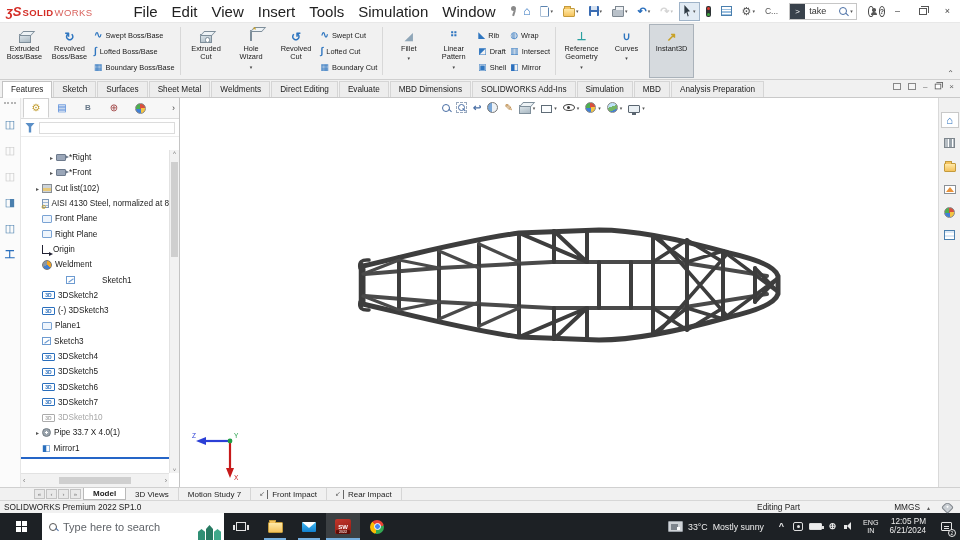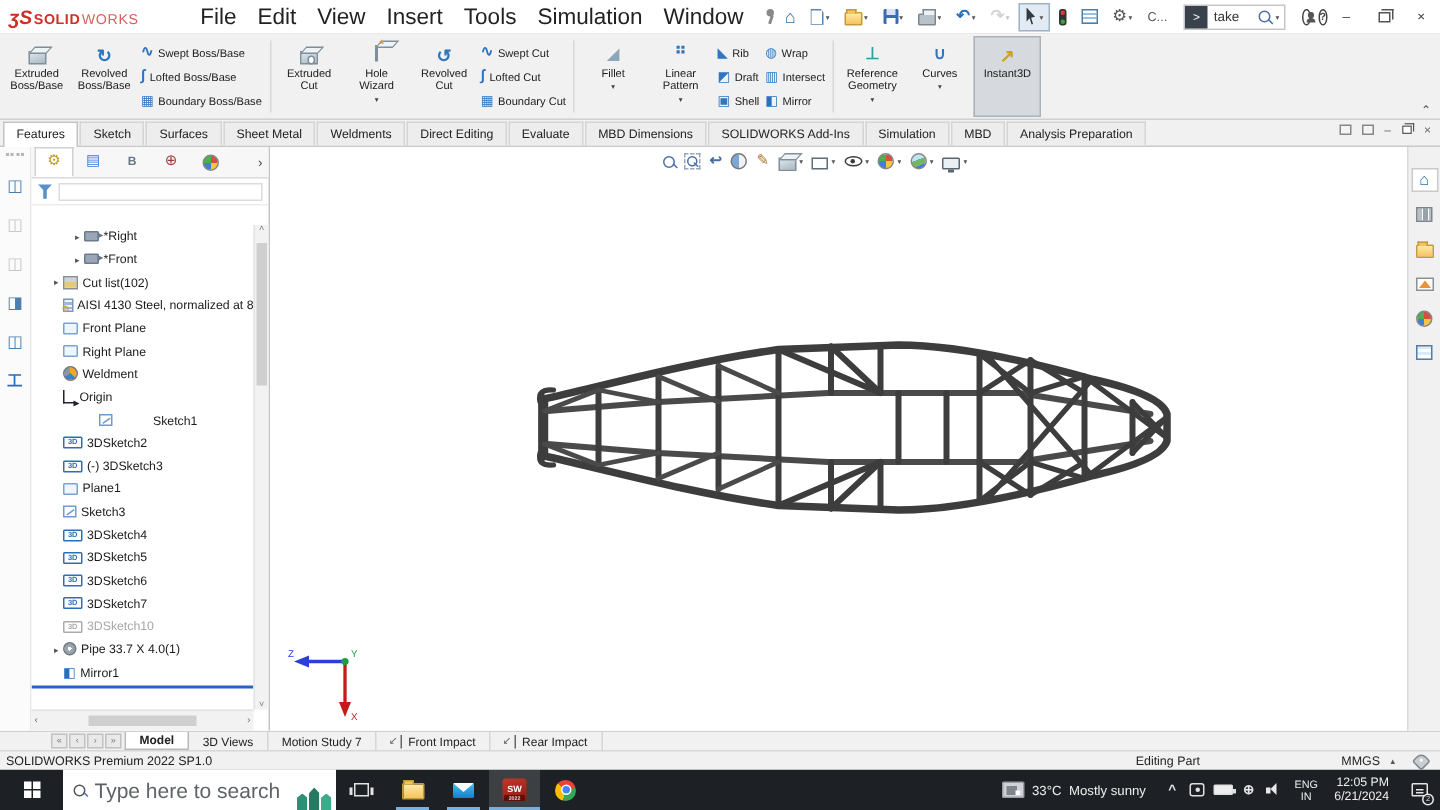--- a/index.html
+++ b/index.html
@@ -67,21 +67,21 @@
 #dnav{display:flex;align-items:center;gap:1px;margin-left:34px;margin-right:2px}
 .dnavb{width:11px;height:10px;border:1px solid #c2c2c2;background:#e9e9e9;color:#777;font-size:6px;display:flex;align-items:center;justify-content:center}
 .dtab{padding:0 9px;display:flex;align-items:center;gap:3px;border-right:1px solid #d6d6d6;color:#222}
 .dtab.active{background:#fff;font-weight:bold;border:1px solid #b9b9b9;border-top:none}
 #statusbar{height:13px;background:#f1f1f1;border-top:1px solid #d7d7d7;position:relative;font-size:8.3px;color:#222;display:flex;align-items:center}
 #statusbar .left{padding-left:4px}
 .sb-abs{position:absolute;top:0;height:100%;display:flex;align-items:center}
 
 #taskbar{height:27px;background:#1d2125;display:flex;align-items:center;color:#eee}
 .tb-start{width:42px;height:100%;display:flex;align-items:center;justify-content:center}
-.tb-search{width:182px;height:100%;background:#fff;display:flex;align-items:center;padding:0 7px;gap:6px;color:#5f6368;font-size:14px;position:relative}
+.tb-search{width:182px;height:100%;background:#fff;display:flex;align-items:center;padding:0 7px;gap:6px;color:#5f6368;font-size:11px;position:relative}
 #blds{position:absolute;right:3px;bottom:0;display:flex;align-items:flex-end;gap:1px}
 .bld{width:7px;background:#2f8f74;clip-path:polygon(50% 0,100% 26%,100% 100%,0 100%,0 26%)}
 .tb-app{width:34px;height:100%;display:flex;align-items:center;justify-content:center;position:relative}
 .tb-app.running::after{content:"";position:absolute;left:6px;right:6px;bottom:0;height:2px;background:#76b0e0}
 .tb-app.active{background:rgba(255,255,255,.14)}
 .tb-app.active::after{left:0;right:0}
 #tb-right{margin-left:auto;display:flex;align-items:center;height:100%}
 .weather{display:flex;align-items:center;gap:5px;padding:0 9px;font-size:8.8px}
 .trayb{width:17px;height:100%;display:flex;align-items:center;justify-content:center}
 .lang{font-size:7.2px;line-height:7.6px;text-align:center;padding:0 5px}
@@ -485,27 +485,27 @@
             <span class="i-plane"></span>
             <span class="lbl">Front Plane</span>
           </div>
           <div class="trow" style="padding-left: 12px;">
             <span class="sp"></span>
             <span class="i-plane"></span>
             <span class="lbl">Right Plane</span>
           </div>
           <div class="trow" style="padding-left: 12px;">
             <span class="sp"></span>
+            <span class="i-origin"></span>
+            <span class="lbl">Origin</span>
+          </div>
+          <div class="trow" style="padding-left: 12px;">
+            <span class="sp"></span>
             <span class="i-weld"></span>
             <span class="lbl">Weldment</span>
-          </div>
-          <div class="trow" style="padding-left: 12px;">
-            <span class="sp"></span>
-            <span class="i-origin"></span>
-            <span class="lbl">Origin</span>
           </div>
           <div class="trow" style="padding-left: 12px; gap: 24px;">
             <span class="sp"></span>
             <span class="i-sketch"></span>
             <span class="lbl">Sketch1</span>
           </div>
           <div class="trow" style="padding-left: 12px;">
             <span class="sp"></span>
             <span class="i-3d">3D</span>
             <span class="lbl">3DSketch2</span>

